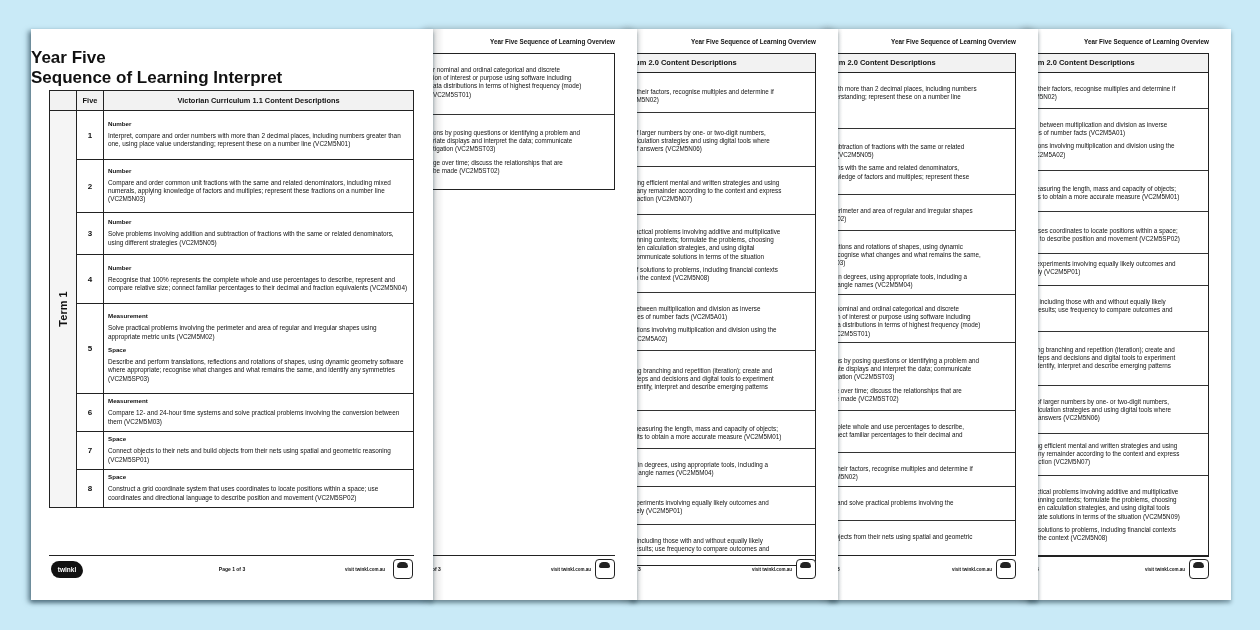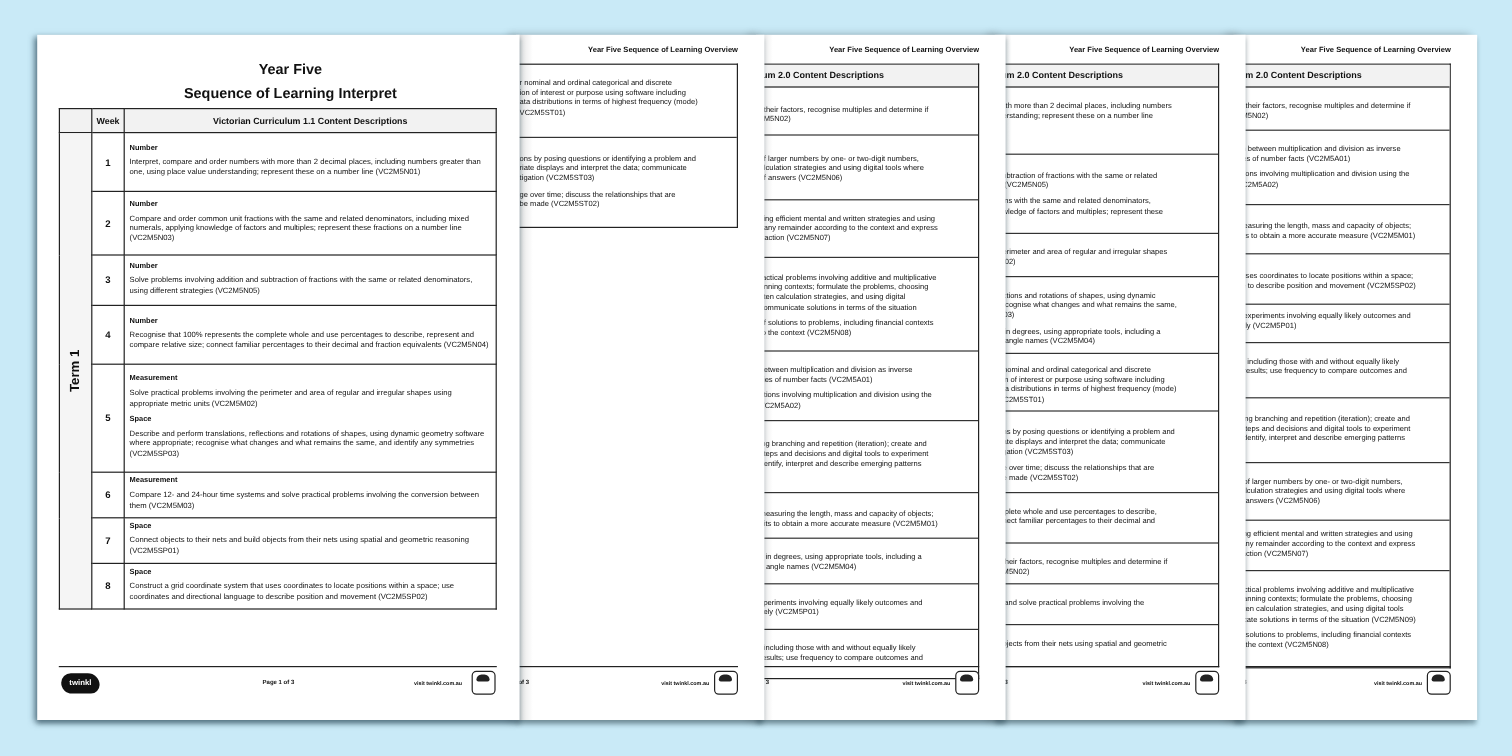--- a/index.html
+++ b/index.html
@@ -12,21 +12,21 @@
     position:absolute; top:29px; height:571px; background:#fff;
     box-shadow:-3px 2px 5px rgba(40,70,85,.55), 0 3px 4px rgba(40,70,85,.45);
     overflow:hidden;
   }
   .page.back { box-shadow:-6px 0 7px rgba(0,0,0,.28), 0 3px 4px rgba(40,70,85,.45); }
   .page-edge { position:absolute; left:0; top:0; bottom:0; width:14px;
     background:linear-gradient(90deg, rgba(0,0,0,.14), rgba(0,0,0,0)); pointer-events:none; }
 
   
   #p1 { left:31px; width:402px; z-index:5; }
-  .title { text-align:center; font-weight:bold; font-size:12px; line-height:20px; margin-top:19px;padding-left:20px; }
+  .title { font-weight:bold; font-size:17px; line-height:20px; margin-top:19px; }
   .main-table { position:absolute; left:18px; top:61px; width:365px; border-collapse:collapse; font-size:6.4px; }
   .main-table td, .main-table th { border:1px solid #222; padding:0; }
   .main-table th { background:#f2f2f2; font-size:7.4px; height:19px; }
   .term-cell { width:26px; background:#f5f5f5; position:relative; }
   .term-label { position:absolute; left:50%; top:50%; transform:translate(-50%,-50%) rotate(-90deg);
     font-weight:bold; font-size:11px; white-space:nowrap; }
   .week-cell { width:26px; text-align:center; font-weight:bold; font-size:8px; }
   .desc-cell { padding:2px 4px 4px 4px !important; line-height:8.2px; }
   .strand { font-weight:bold; font-size:6.2px; margin-bottom:4px; }
   .strand.second { margin-top:5px; }
@@ -272,21 +272,21 @@
 <div class="page" id="p1">
   <div class="title">
     <div>Year Five</div>
     <div>Sequence of Learning Interpret</div>
   </div>
 
   <table class="main-table">
     <thead>
       <tr>
         <th></th>
-        <th>Week</th>
+        <th>Five</th>
         <th>Victorian Curriculum 1.1 Content Descriptions</th>
       </tr>
     </thead>
     <tbody>
       <tr style="height:49px">
         <td class="term-cell" rowspan="8">
           <span class="term-label">Term 1</span>
         </td>
         <td class="week-cell">1</td>
         <td class="desc-cell">

